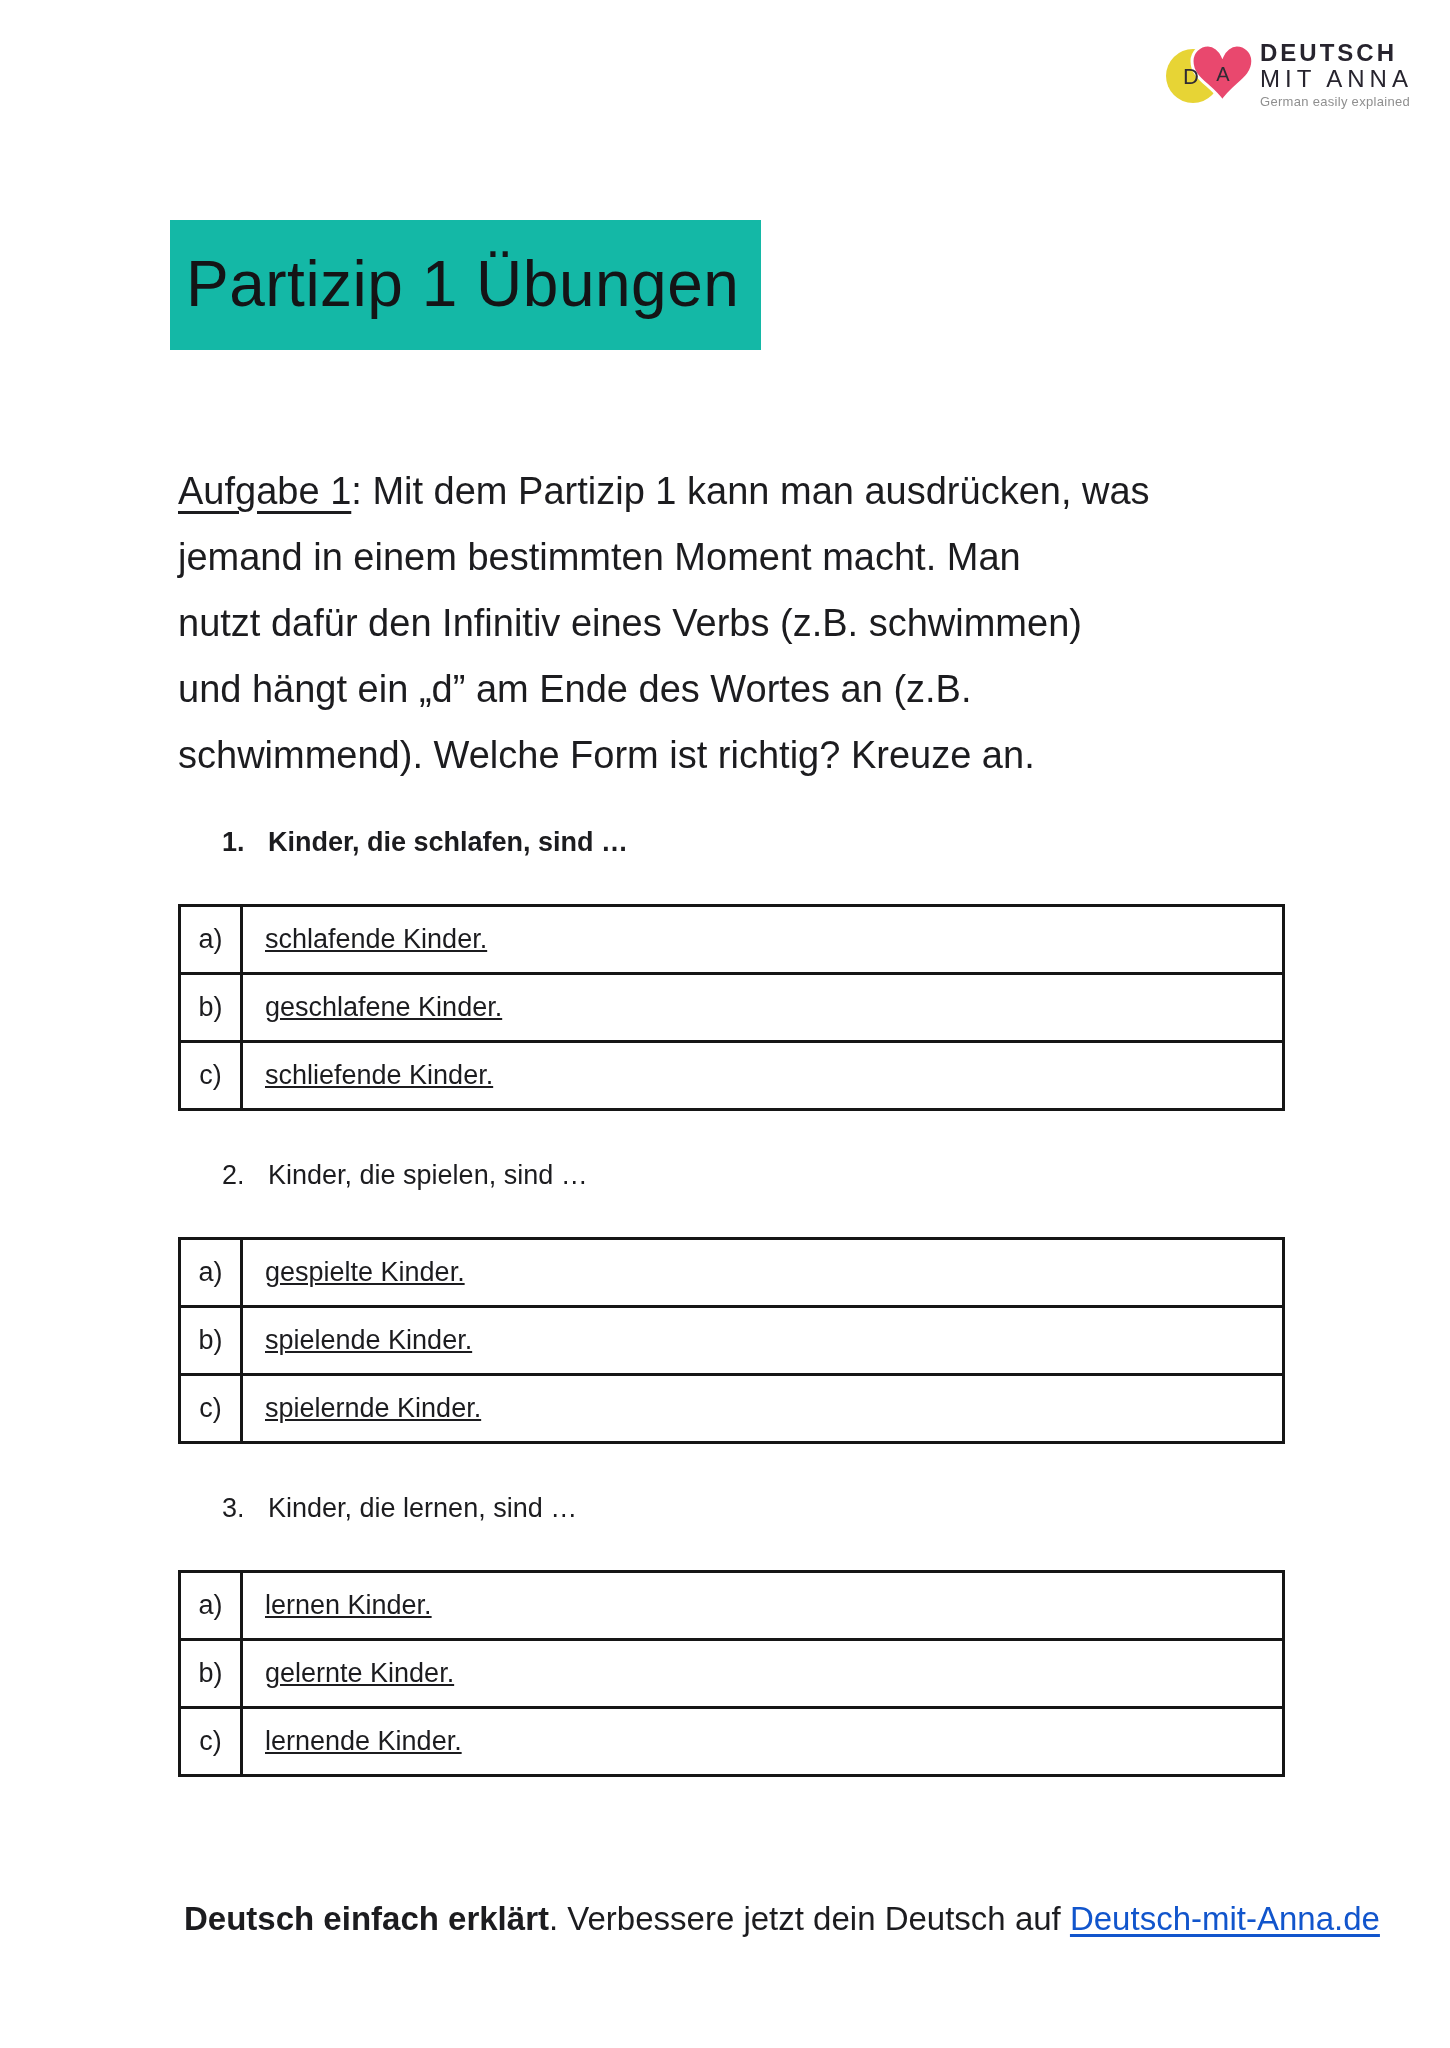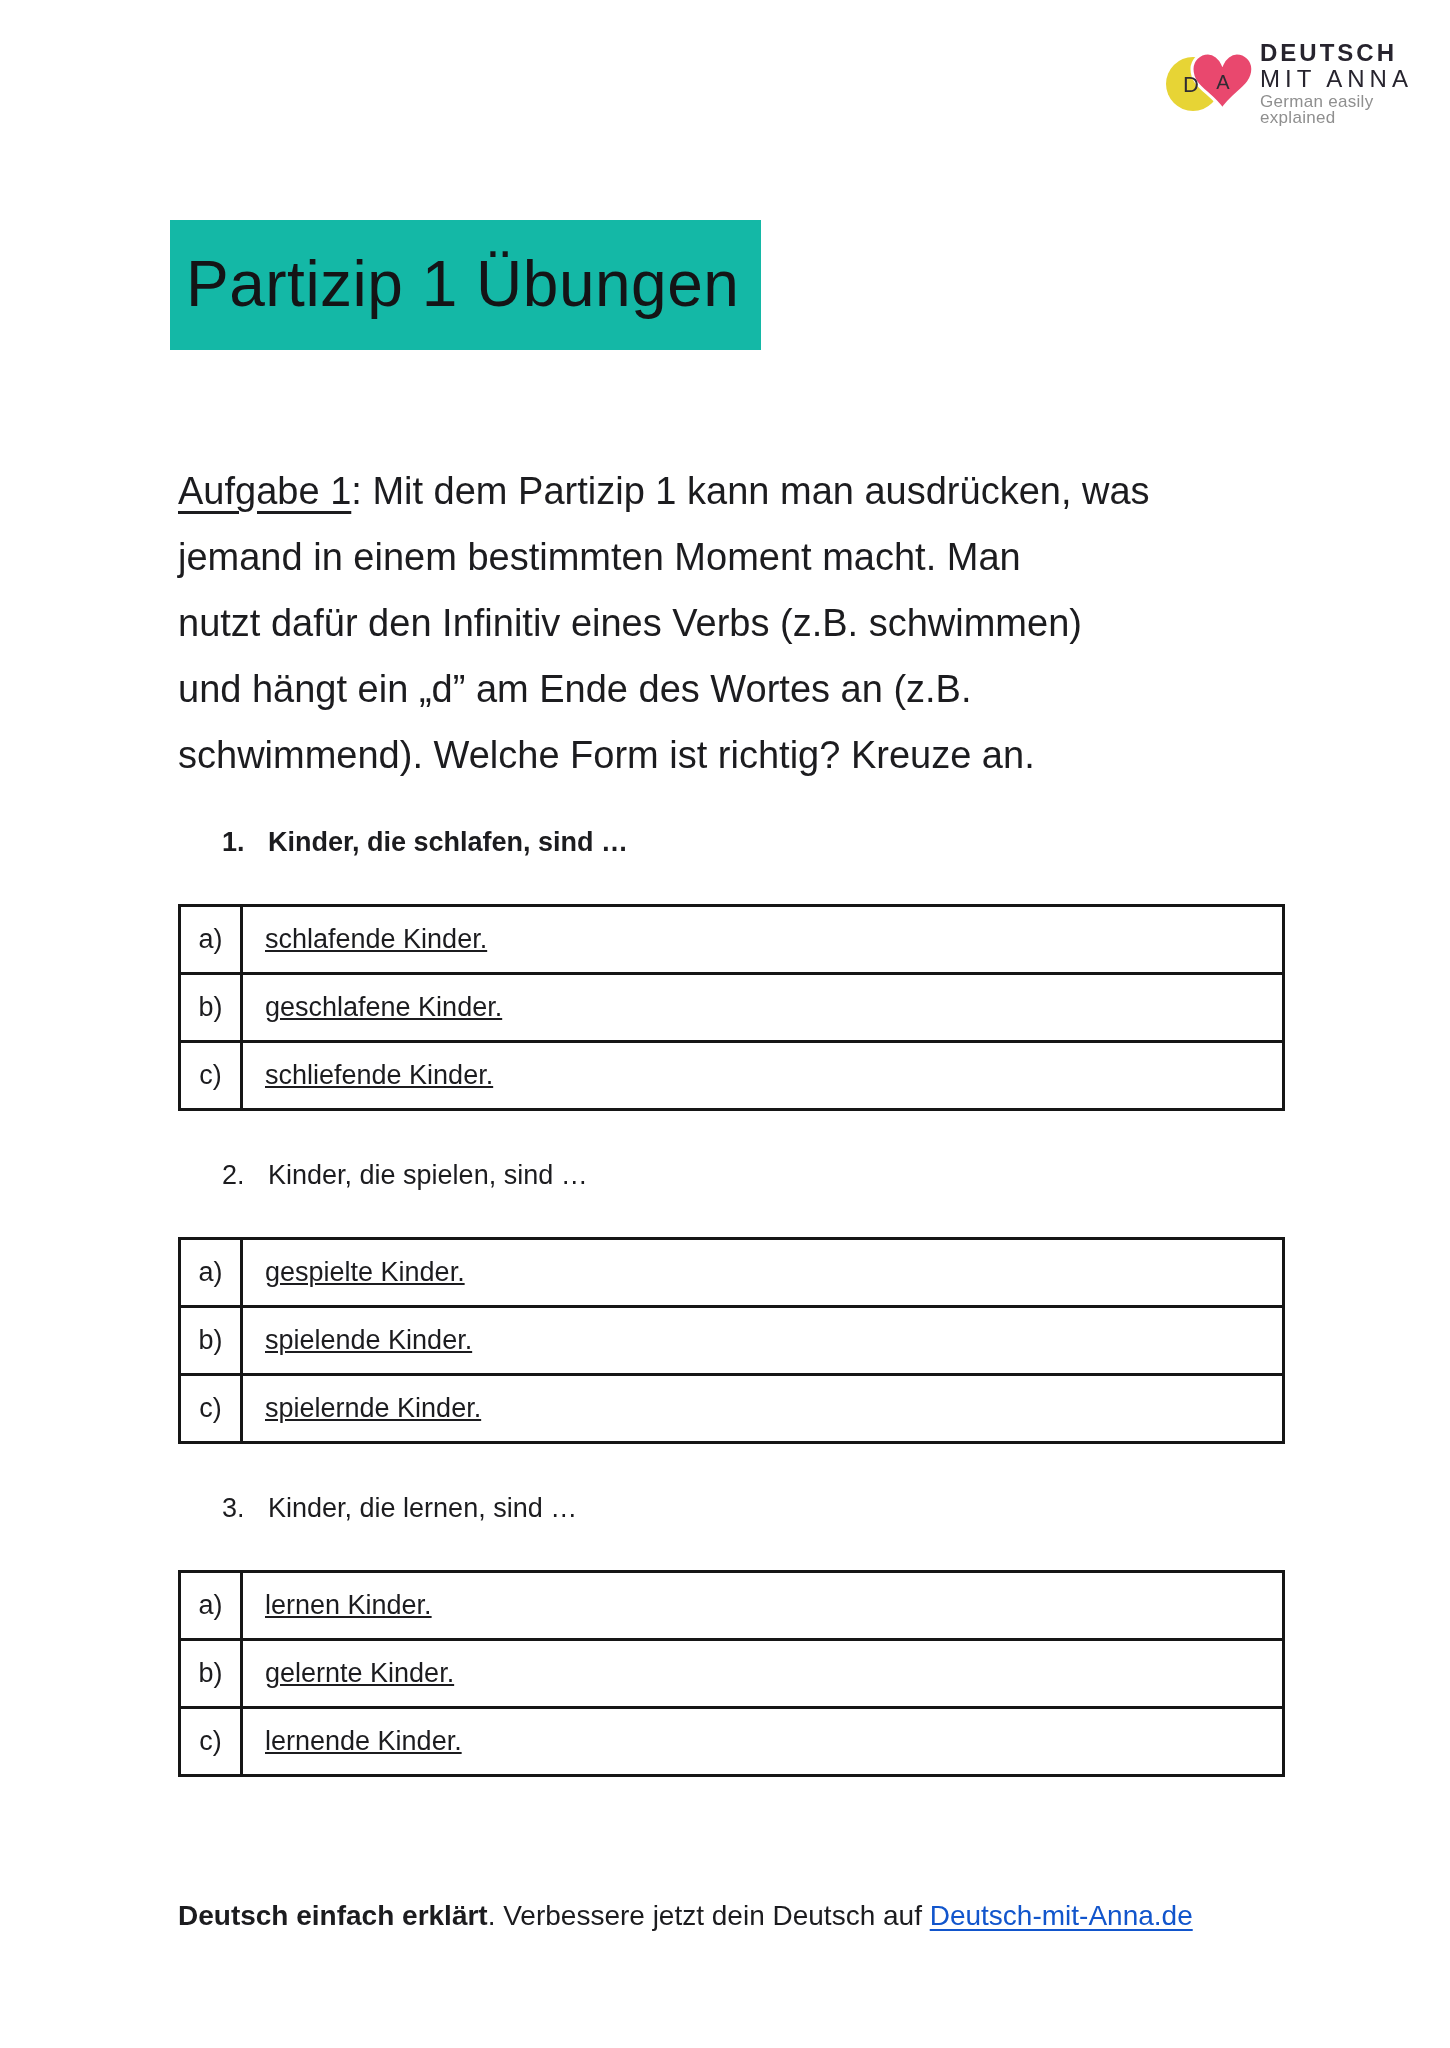--- a/index.html
+++ b/index.html
@@ -8,21 +8,21 @@
     background:#ffffff; overflow:hidden;
     font-family:"Liberation Sans", sans-serif; color:#1e1e21;
   }
 
   
   .logo { position:absolute; top:40px; left:1166px; display:flex; align-items:center; }
   .logo-mark { display:block; flex:0 0 auto; }
   .logo-text { margin-left:0; }
   .logo-name1 { font-size:24px; font-weight:bold; letter-spacing:3px; color:#27242e; line-height:26px; }
   .logo-name2 { font-size:24px; font-weight:normal; letter-spacing:5px; color:#27242e; line-height:26px; }
-  .logo-tagline { font-size:17px; color:#8f8f8f; line-height:16px; margin-top:2px; letter-spacing:0.3px; }
+  .logo-tagline { font-size:13px; color:#8f8f8f; line-height:16px; margin-top:2px; letter-spacing:0.3px; }
 
   
   .content { padding:220px 160px 0 178px; }
 
   h1.title { margin:0; line-height:100px; }
   h1.title mark {
     display:inline-block; background:#14b8a6; color:#141416;
     font-size:64px; font-weight:500; letter-spacing:0.5px;
     padding:14px 22px 16px 16px; margin-left:-8px;
   }
@@ -38,21 +38,21 @@
 
   table.options { border-collapse:collapse; width:1107px; table-layout:fixed; margin-top:44px; }
   table.options td {
     border:3px solid #161616; height:68px; box-sizing:border-box;
     font-size:27px; color:#1c1c1f; vertical-align:middle;
   }
   td.opt-label { width:62px; text-align:center; }
   td.opt-text  { padding-left:22px;text-decoration:underline; }
 
   
-  .footer { position:absolute; left:178px; top:1900px; font-size:28px; color:#1c1c1f; }
+  .footer { position:absolute; left:184px; top:1900px; font-size:33px; color:#1c1c1f; }
   .footer .f-bold { font-weight:bold; }
   .footer a.f-link { color:#1155cc; text-decoration:underline; text-underline-offset:4px; cursor:pointer; }
 </style>
 </head>
 <body>
 
 <div class="page">
 
   <header class="logo">
     <svg class="logo-mark" width="94" height="68" viewBox="0 0 94 68" aria-hidden="true">

